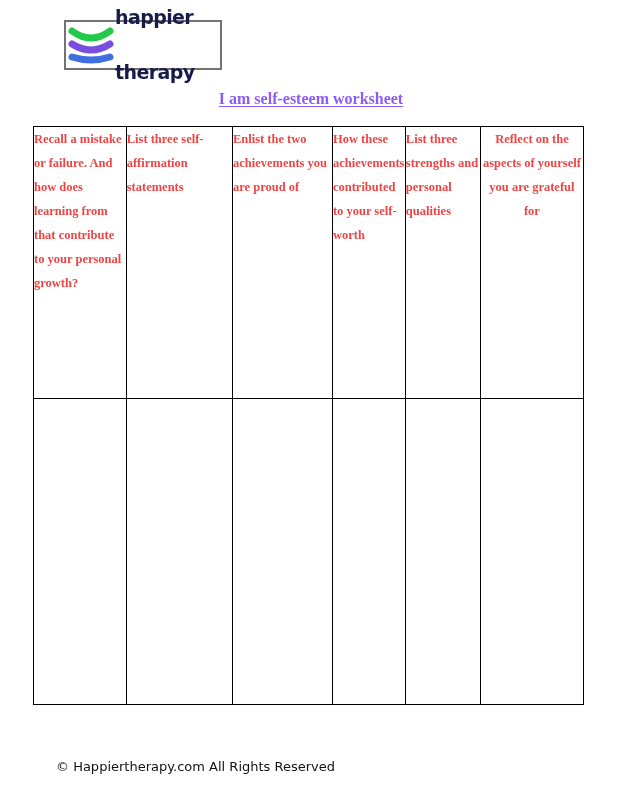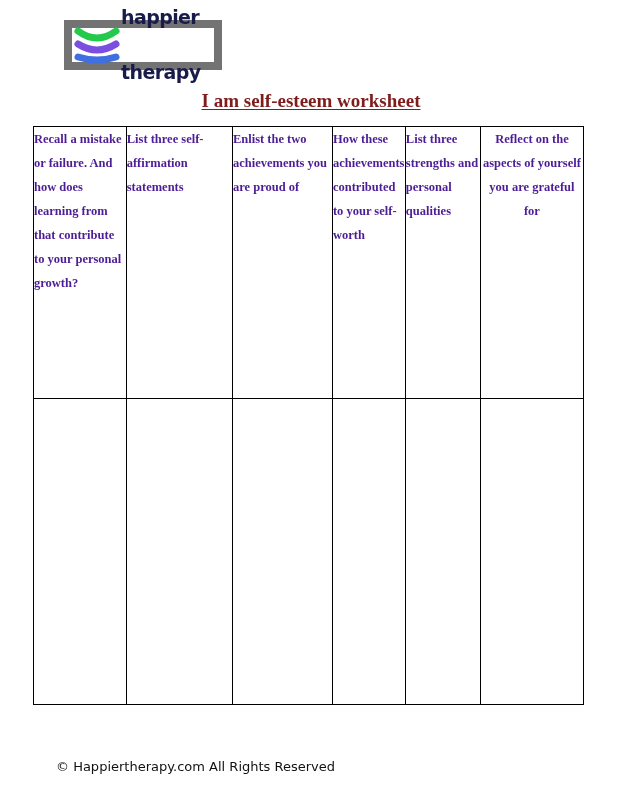--- a/index.html
+++ b/index.html
@@ -15,21 +15,21 @@
     overflow: hidden;
   }
 
   
   .logo-box {
     position: absolute;
     left: 64px;
     top: 20px;
     width: 158px;
     height: 50px;
-    border: 8px solid #737373;
+    border: 2px solid #737373;
     background: #ffffff;
     box-sizing: border-box;
     display: flex;
     align-items: center;
   }
   .logo-mark {
     width: 46px;
     height: 44px;
     margin-left: 2px;
     flex: 0 0 auto;
@@ -49,22 +49,22 @@
 
   
   .worksheet-title {
     position: absolute;
     left: 0;
     top: 90px;
     width: 622px;
     text-align: center;
     font-family: "Liberation Serif", serif;
     font-weight: bold;
-    font-size: 19px;
-    color: #7f1d1d;
+    font-size: 16px;
+    color: #8b5cf6;
     text-decoration: underline;
     text-underline-offset: 2px;
   }
 
   
   .worksheet-table {
     position: absolute;
     left: 33px;
     top: 126px;
     width: 551px;
@@ -81,21 +81,21 @@
     vertical-align: top;
     padding: 0;
   }
   .hdr-cell {
     height: 272px;
     padding: 18px 7px 4px 8px;
     font-family: "Liberation Serif", serif;
     font-weight: bold;
     font-size: 12.5px;
     line-height: 24px;
-    color: #4c1d95;
+    color: #ef4444;
     text-align: left;
     box-sizing: border-box;
   }
   .body-cell {
     height: 306px;
     box-sizing: border-box;
   }
 
   .c1 { width: 89px; }
   .c2 { width: 102px; margin-left: 17px; }

